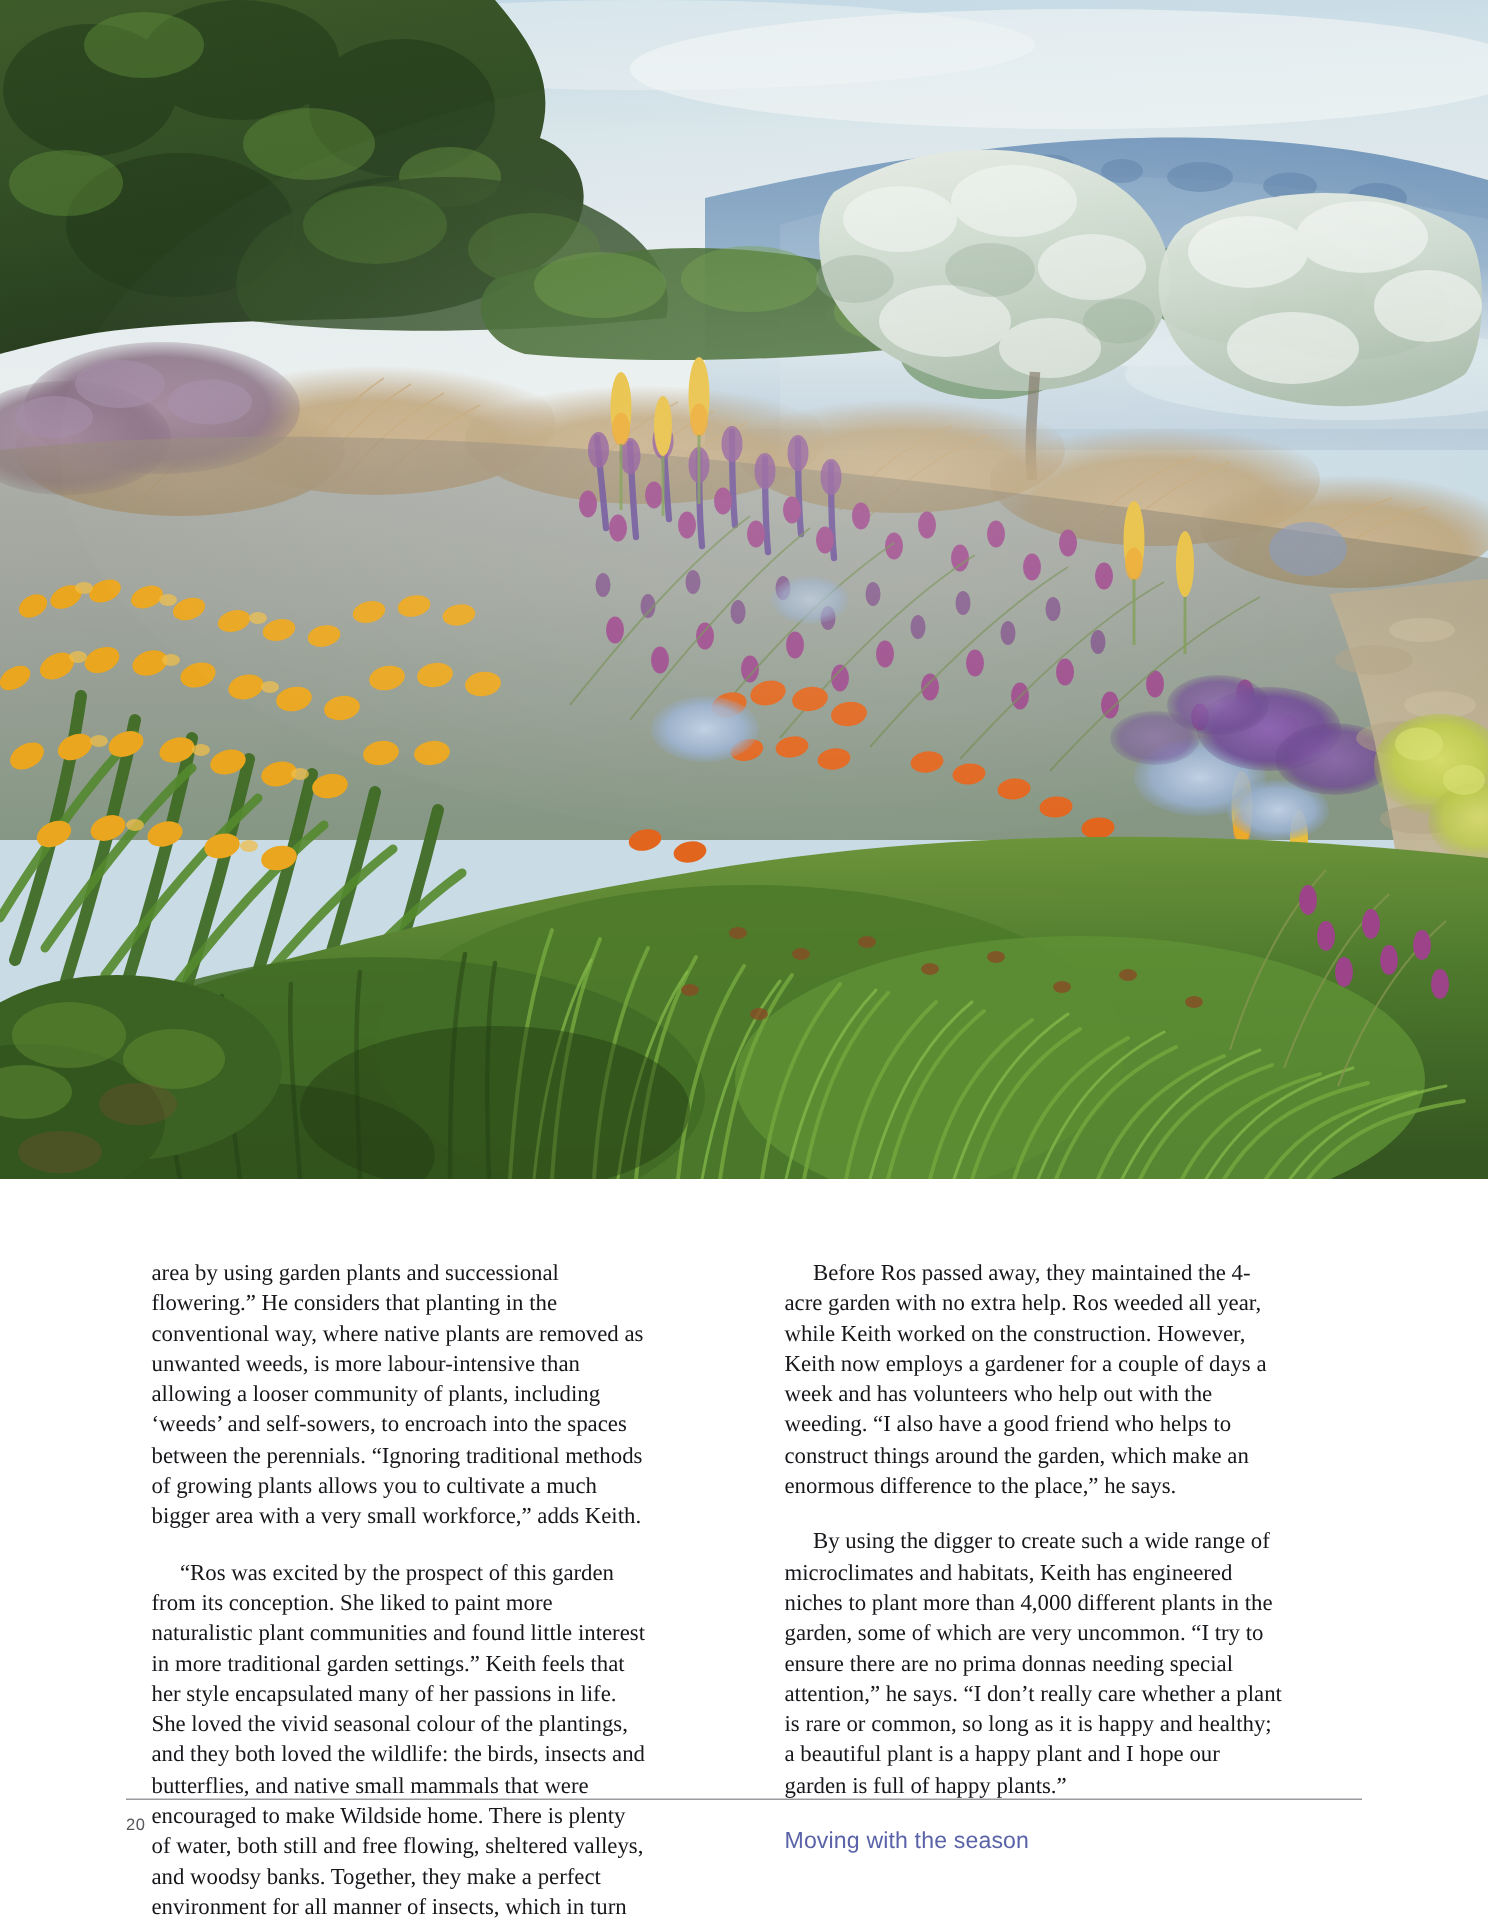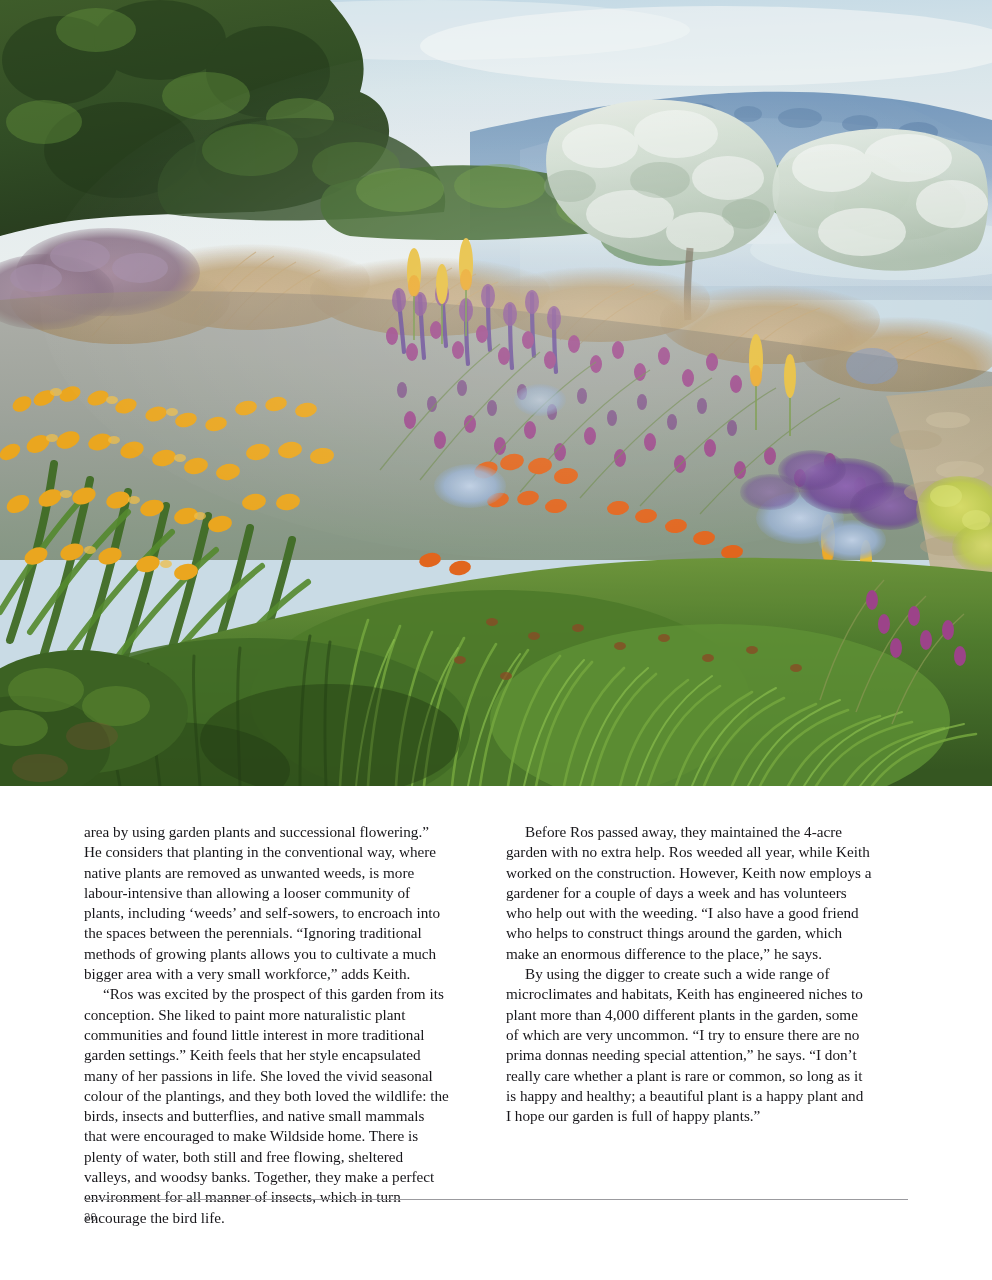--- a/index.html
+++ b/index.html
@@ -41,21 +41,21 @@
     width: 366px;
     font-size: 15.2px;
     line-height: 20.3px;
     color: #17161a;
     text-align: left;
   }
   .col.left  { left: 84px; }
   .col.right { left: 506px; }
 
   .col p {
-    margin: 0;
+    margin: 17px;
     text-indent: 0;
   }
   .col p.indent { text-indent: 19px; }
 
   .subhead {
     margin: 18px 0 0 0;
     font-family: "Liberation Sans", sans-serif;
     font-size: 15.4px;
     line-height: 20px;
     font-weight: 400;
@@ -650,18 +650,19 @@
 <div id="article">
 
   <div class="col left">
     <p>area by using garden plants and successional flowering.” He considers that planting in the conventional way, where native plants are removed as unwanted weeds, is more labour-intensive than allowing a looser community of plants, including ‘weeds’ and self-sowers, to encroach into the spaces between the perennials. “Ignoring traditional methods of growing plants allows you to cultivate a much bigger area with a very small workforce,” adds Keith.</p>
     <p class="indent">“Ros was excited by the prospect of this garden from its conception. She liked to paint more naturalistic plant communities and found little interest in more traditional garden settings.” Keith feels that her style encapsulated many of her passions in life. She loved the vivid seasonal colour of the plantings, and they both loved the wildlife: the birds, insects and butterflies, and native small mammals that were encouraged to make Wildside home. There is plenty of water, both still and free flowing, sheltered valleys, and woodsy banks. Together, they make a perfect environment for all manner of insects, which in turn encourage the bird life.</p>
   </div>
 
   <div class="col right">
     <p class="indent">Before Ros passed away, they maintained the 4-acre garden with no extra help. Ros weeded all year, while Keith worked on the construction. However, Keith now employs a gardener for a couple of days a week and has volunteers who help out with the weeding. “I also have a good friend who helps to construct things around the garden, which make an enormous difference to the place,” he says.</p>
     <p class="indent">By using the digger to create such a wide range of microclimates and habitats, Keith has engineered niches to plant more than 4,000 different plants in the garden, some of which are very uncommon. “I try to ensure there are no prima donnas needing special attention,” he says. “I don’t really care whether a plant is rare or common, so long as it is happy and healthy; a beautiful plant is a happy plant and I hope our garden is full of happy plants.”</p>
+    <p class="subhead" style="color: rgb(90, 99, 168);">Moving with the season</p>
   </div>
 
 </div>
 
 <div id="footer-rule" style="background: rgb(155, 155, 159);"></div>
 <div id="folio">20</div>
 
 </body></html>

